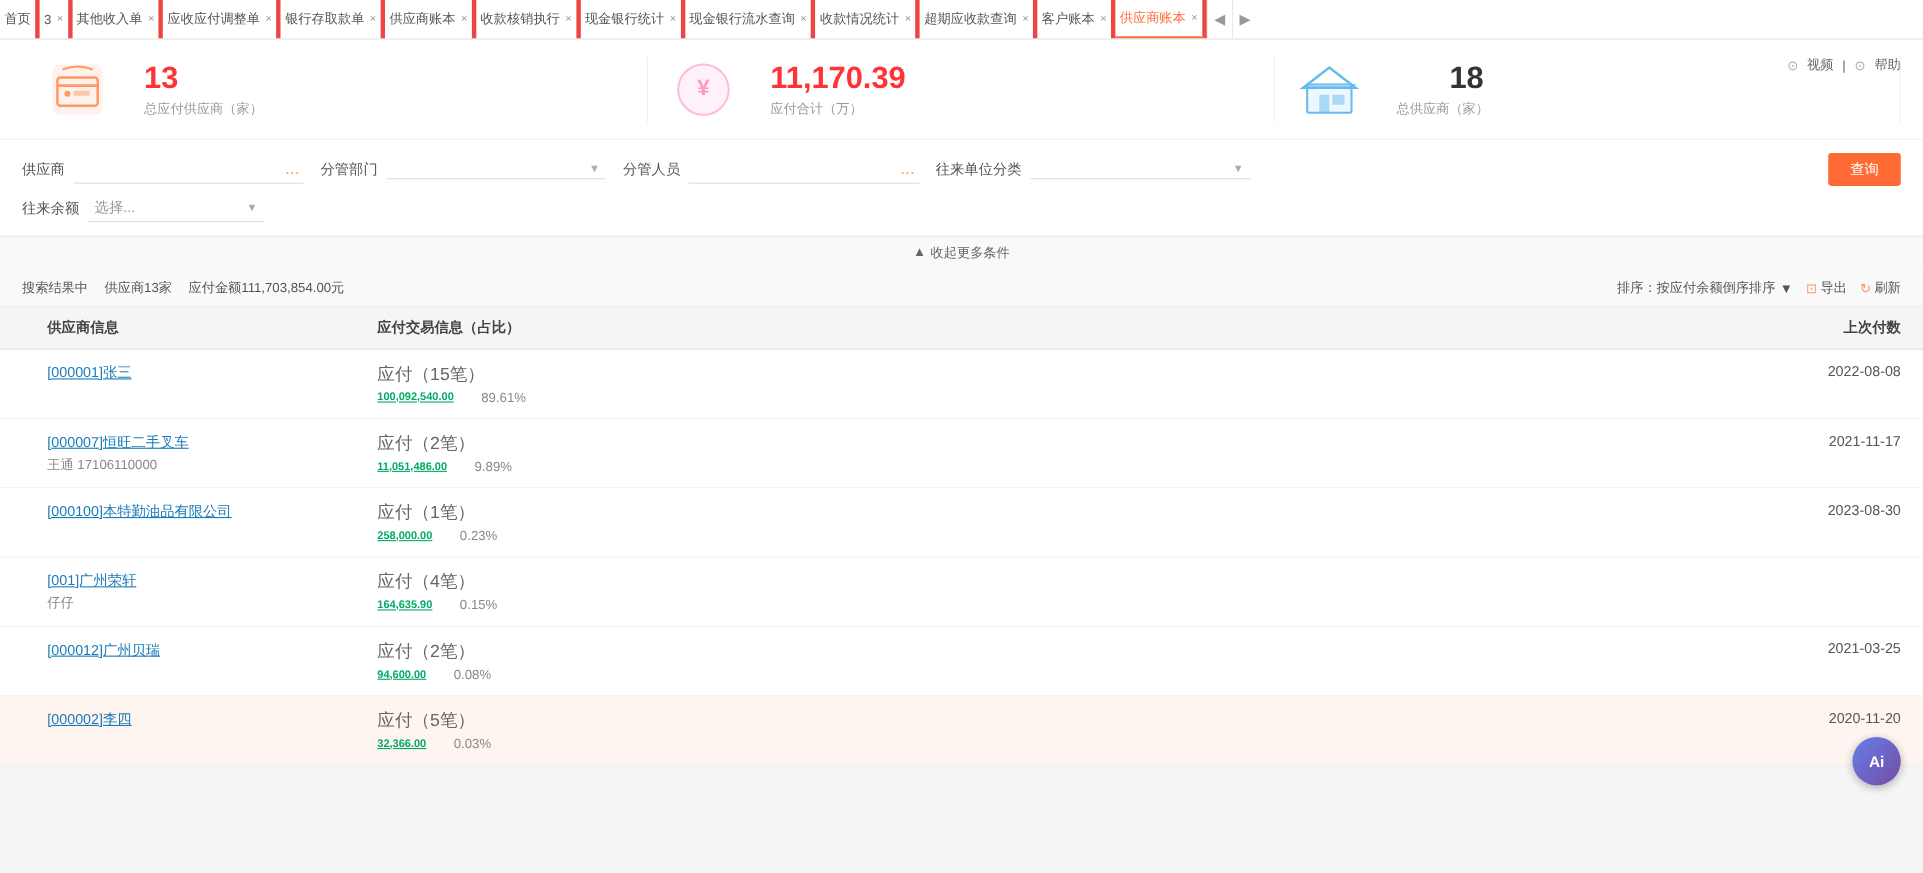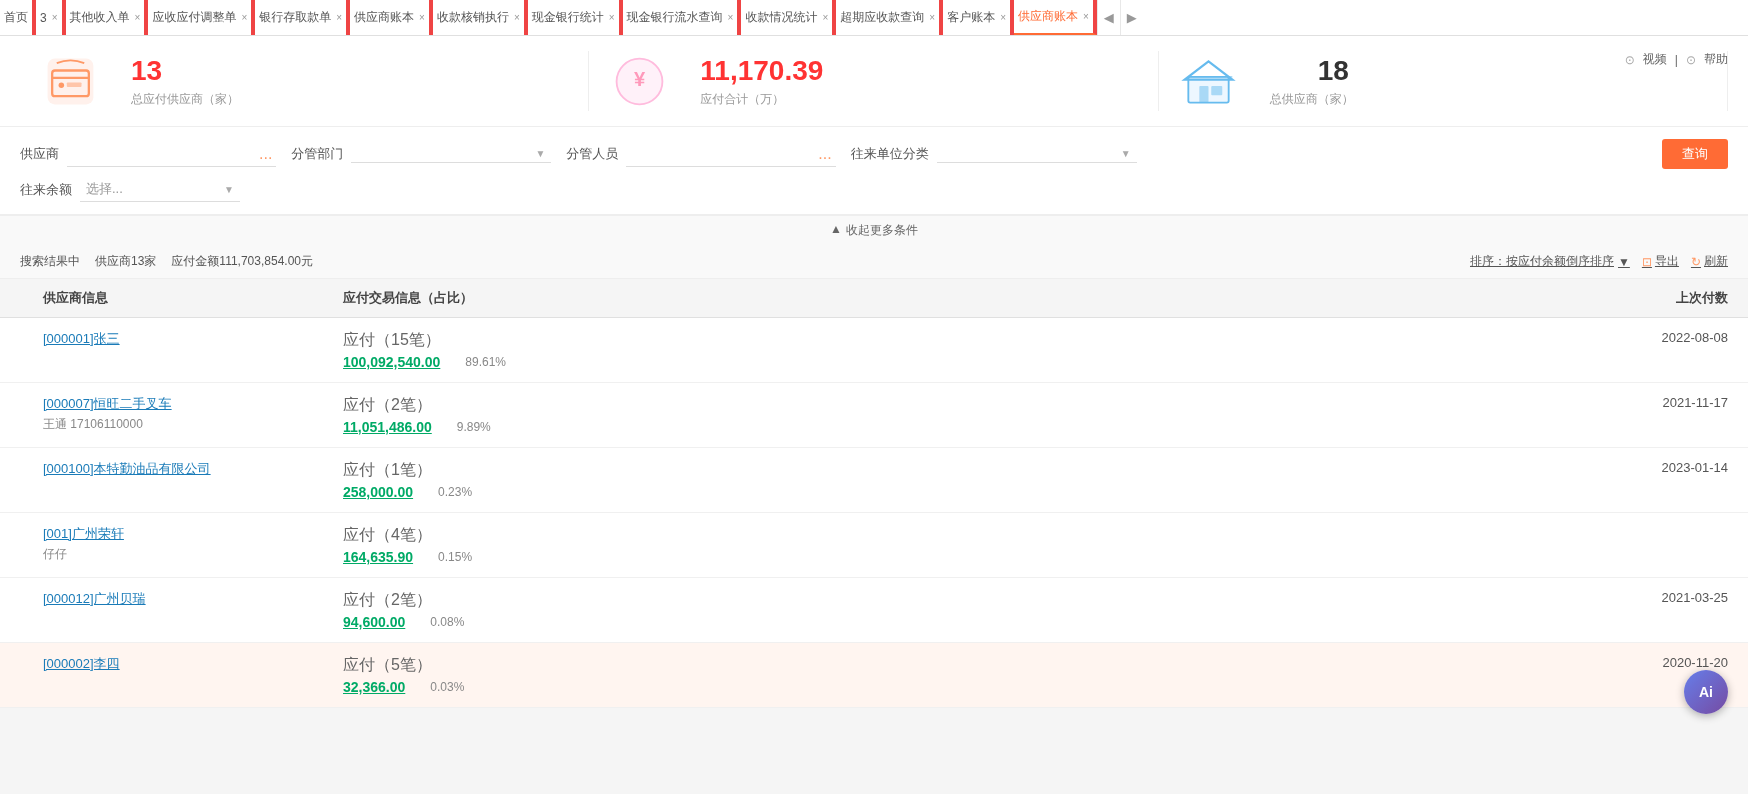--- a/index.html
+++ b/index.html
@@ -187,21 +187,21 @@
       display: flex;
       align-items: center;
       justify-content: space-between;
       padding: 8px 20px;
       background: #f9f9f9;
       border-bottom: 1px solid #eee;
       font-size: 12px;
       color: #555;
     }
     .result-bar-left { display: flex; gap: 15px; }
-    .result-bar-right { display: flex; align-items: center; gap: 12px; text-decoration: underline; }
+    .result-bar-right { display: flex; align-items: center; gap: 12px; }
     .sort-btn {
       display: flex;
       align-items: center;
       gap: 4px;
       color: #555;
       cursor: pointer;
       font-size: 12px;
     }
     .action-btn {
       display: flex;
@@ -241,21 +241,21 @@
     }
     .supplier-sub {
       color: #888;
       font-size: 12px;
       margin-top: 3px;
     }
 
     .trans-label { font-size: 16px; color: #666; margin-bottom: 3px; }
     .trans-amount {
       color: #00aa66;
-      font-size: 14px;
+      font-size: 10px;
       font-weight: bold;
       text-decoration: underline;
       cursor: pointer;
     }
     .trans-percent { color: #888; font-size: 12px; margin-left: 15px; }
     .trans-row { display: flex; align-items: center; gap: 10px; }
 
     .last-pay-date {
       font-size: 13px;
       color: #555;
@@ -509,21 +509,21 @@
       
     </div>
     <div class="col-transaction">
       <div class="trans-label">应付（1笔）</div>
       <div class="trans-row">
         <span class="trans-amount">258,000.00</span>
         <span class="trans-percent">0.23%</span>
       </div>
     </div>
     <div class="col-lastpay">
-      <span class="last-pay-date">2023-01-14</span>
+      <span class="last-pay-date">2023-08-30</span>
     </div>
   </div>
       <div class="table-row">
     <div class="col-supplier">
       <a class="supplier-link">[001]广州荣轩</a>
       <div class="supplier-sub">仔仔</div>
     </div>
     <div class="col-transaction">
       <div class="trans-label">应付（4笔）</div>
       <div class="trans-row">

